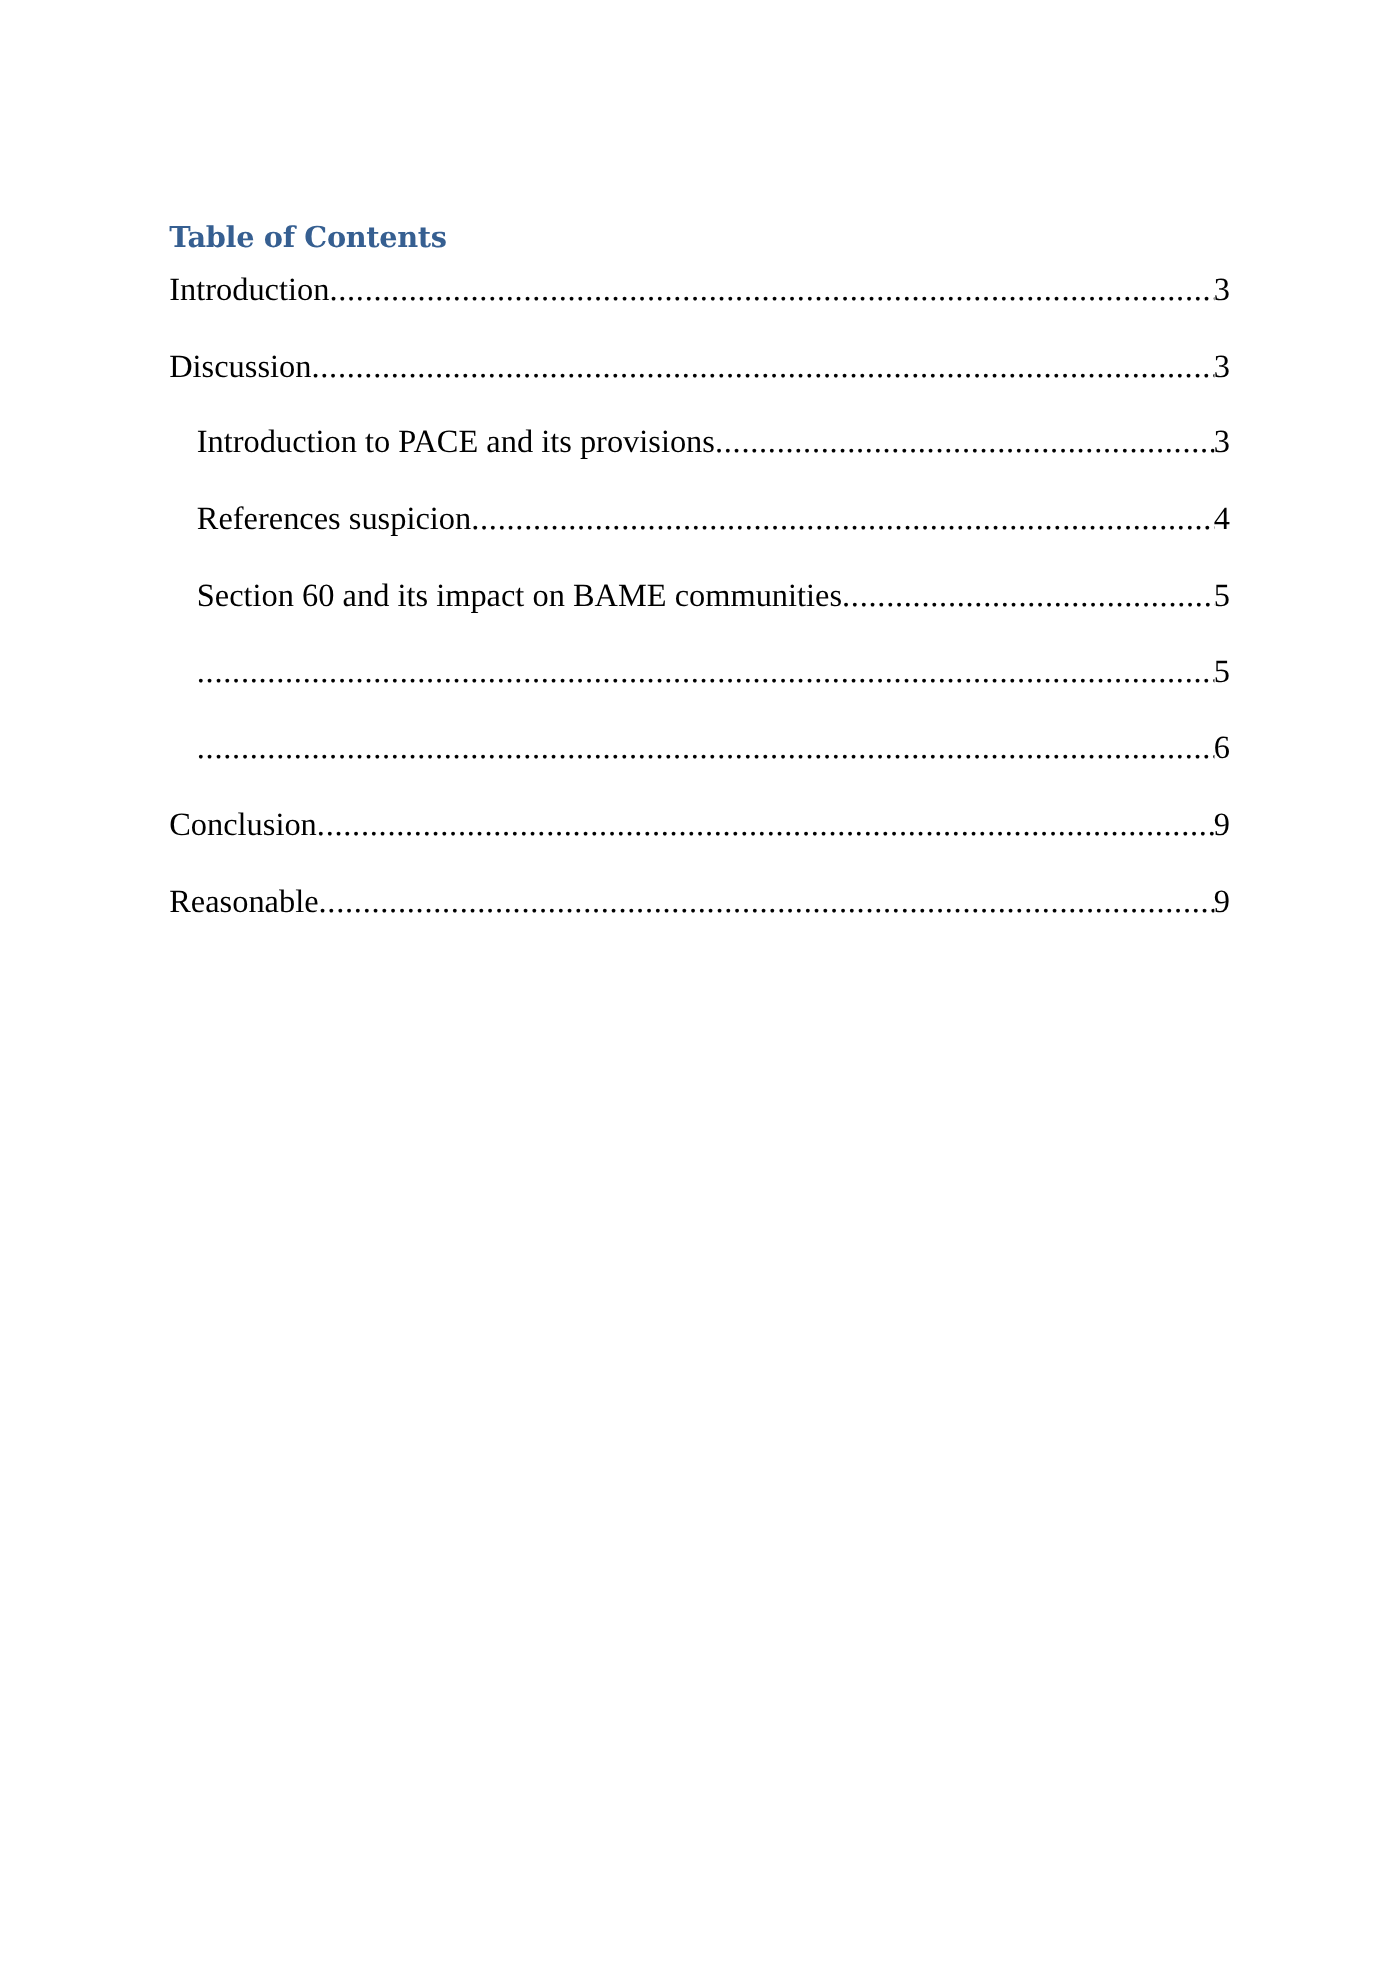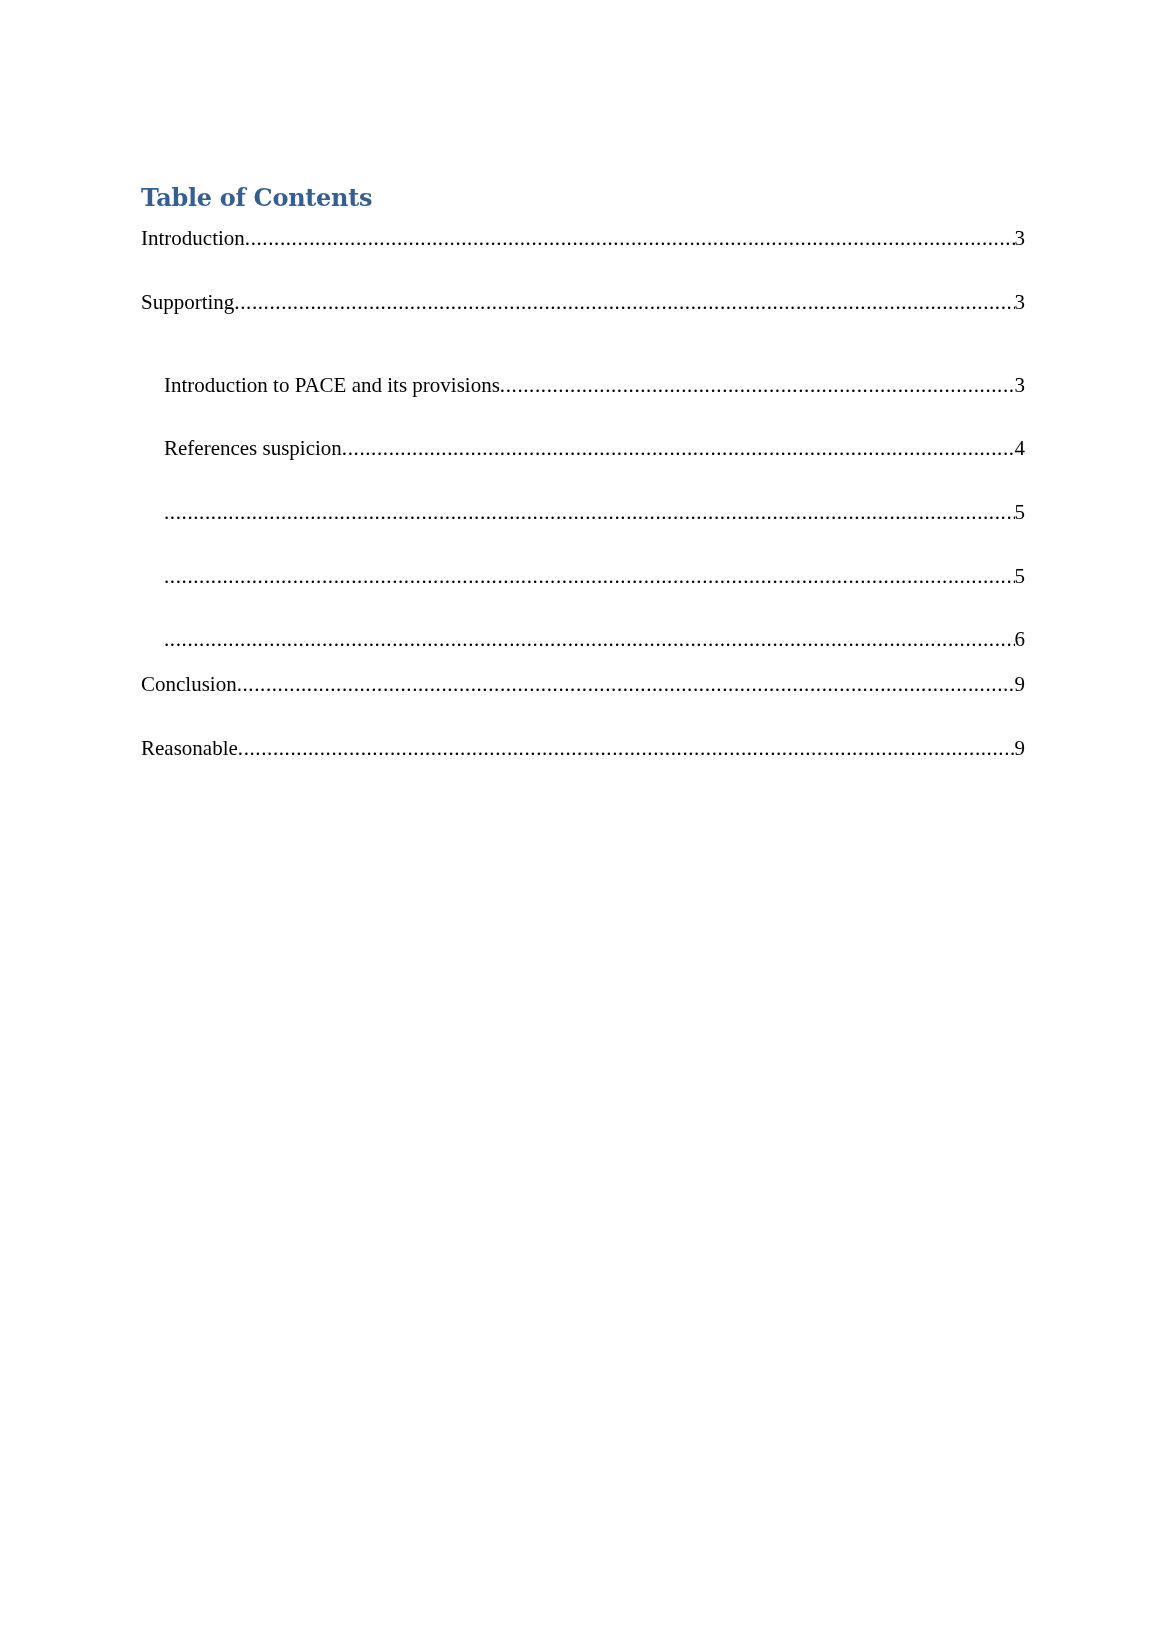--- a/index.html
+++ b/index.html
@@ -40,30 +40,29 @@
       width: 884px;
       margin: 0;
       padding: 0;
       list-style: none;
     }
     .toc-entry {
       display: flex;
       align-items: baseline;
       height: 63.7px;
       font-family: "Liberation Serif", serif;
-      font-size: 21px;
+      font-size: 27px;
       color: #000000;
       text-decoration: none;
       overflow: hidden;
       white-space: nowrap;
       cursor: pointer;
     }
     .toc-entry.level-2 {
       padding-left: 23px;
-      align-items: center;
     }
     .toc-label {
       flex: 0 0 auto;
     }
     .toc-leader {
       flex: 1 1 auto;
       overflow: hidden;
       white-space: nowrap;
       letter-spacing: 0.6px;
     }
@@ -80,35 +79,36 @@
 <div class="page">
   <h1 class="toc-title">Table of Contents</h1>
 
   <ul class="toc-list">
     <li class="toc-entry level-1">
       <span class="toc-label">Introduction</span>
       <span class="toc-leader"></span>
       <span class="toc-page">3</span>
     </li>
     <li class="toc-entry level-1">
-      <span class="toc-label">Supporting</span>
+      <span class="toc-label">Discussion</span>
       <span class="toc-leader"></span>
       <span class="toc-page">3</span>
     </li>
     <li class="toc-entry level-2">
       <span class="toc-label">Introduction to PACE and its provisions</span>
       <span class="toc-leader"></span>
       <span class="toc-page">3</span>
     </li>
     <li class="toc-entry level-2">
       <span class="toc-label">References suspicion</span>
       <span class="toc-leader"></span>
       <span class="toc-page">4</span>
     </li>
     <li class="toc-entry level-2">
+      <span class="toc-label">Section 60 and its impact on BAME communities</span>
       <span class="toc-leader"></span>
       <span class="toc-page">5</span>
     </li>
     <li class="toc-entry level-2">
       <span class="toc-leader"></span>
       <span class="toc-page">5</span>
     </li>
     <li class="toc-entry level-2">
       <span class="toc-leader"></span>
       <span class="toc-page">6</span>

